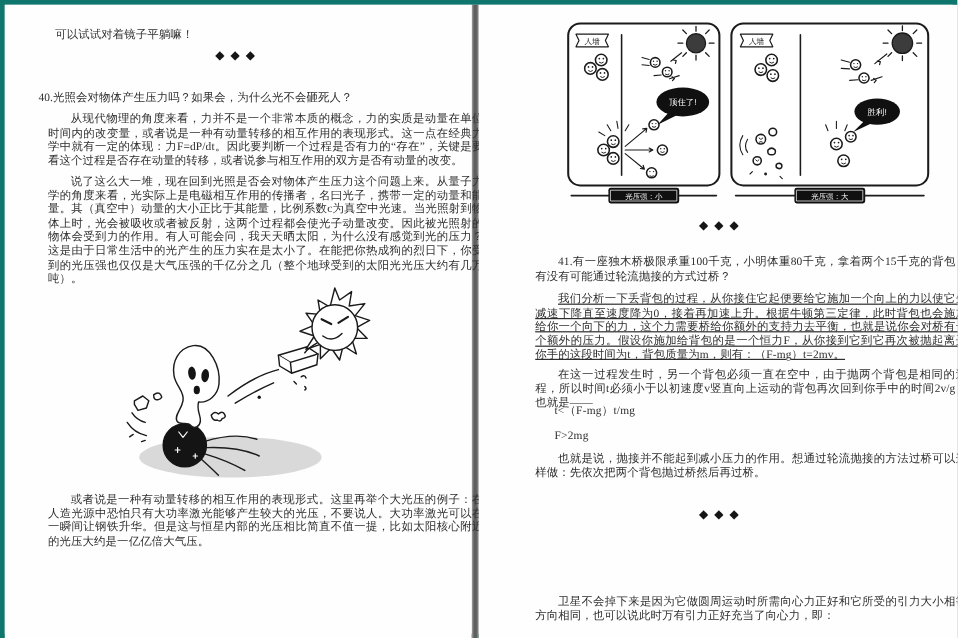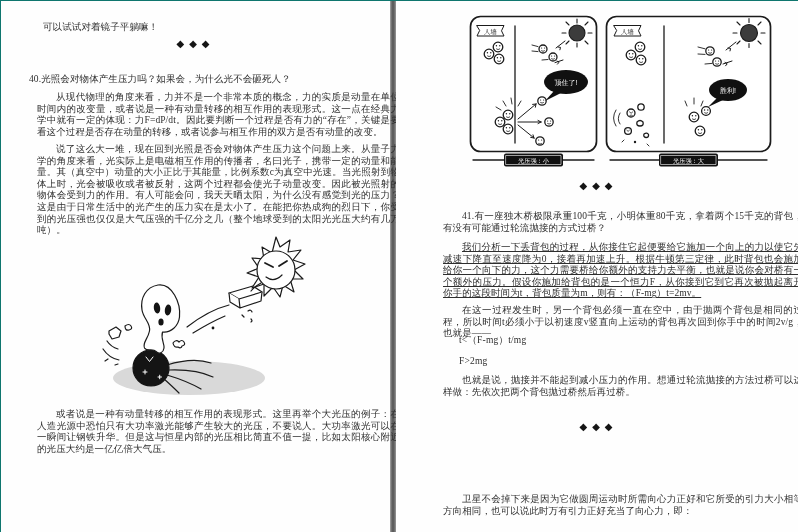--- a/index.html
+++ b/index.html
@@ -2,21 +2,21 @@
 <html><head>
 <meta charset="utf-8">
 <style>
   html,body{margin:0;padding:0;}
   body{
     width:798px;height:532px;position:relative;overflow:hidden;
     background:#ffffff;
     font-family:"Liberation Serif","DejaVu Serif",serif;
     color:#2e2e2e;
   }
-  .spread{position:absolute;inset:0;border:1px solid #0f766e;box-sizing:border-box;background:#fefefe;}
+  .spread{position:absolute;inset:0;border:4px solid #0f766e;box-sizing:border-box;background:#fefefe;}
   .gutter{position:absolute;top:0;left:389px;width:6px;height:532px;
     background:linear-gradient(to right,#a8a8a8,#5e5e5e 35%,#5e5e5e 65%,#9a9a9a);}
   .page{position:absolute;top:0;height:532px;background:#fefefe;}
   .page.left{left:0;width:389px;}
   .page.right{left:395px;width:403px;}
   .tblock{position:absolute;font-size:9.5px;line-height:11.6px;text-align:justify;letter-spacing:0.1px;}
   .indent{text-indent:19px;margin-left:12px;}
   .diamonds{position:absolute;text-align:center;font-size:10px;letter-spacing:5px;color:#151515;}
   .formula{position:absolute;font-size:9.5px;line-height:12px;letter-spacing:0.2px;}
   svg text{font-family:"Liberation Sans","DejaVu Sans",sans-serif;}

